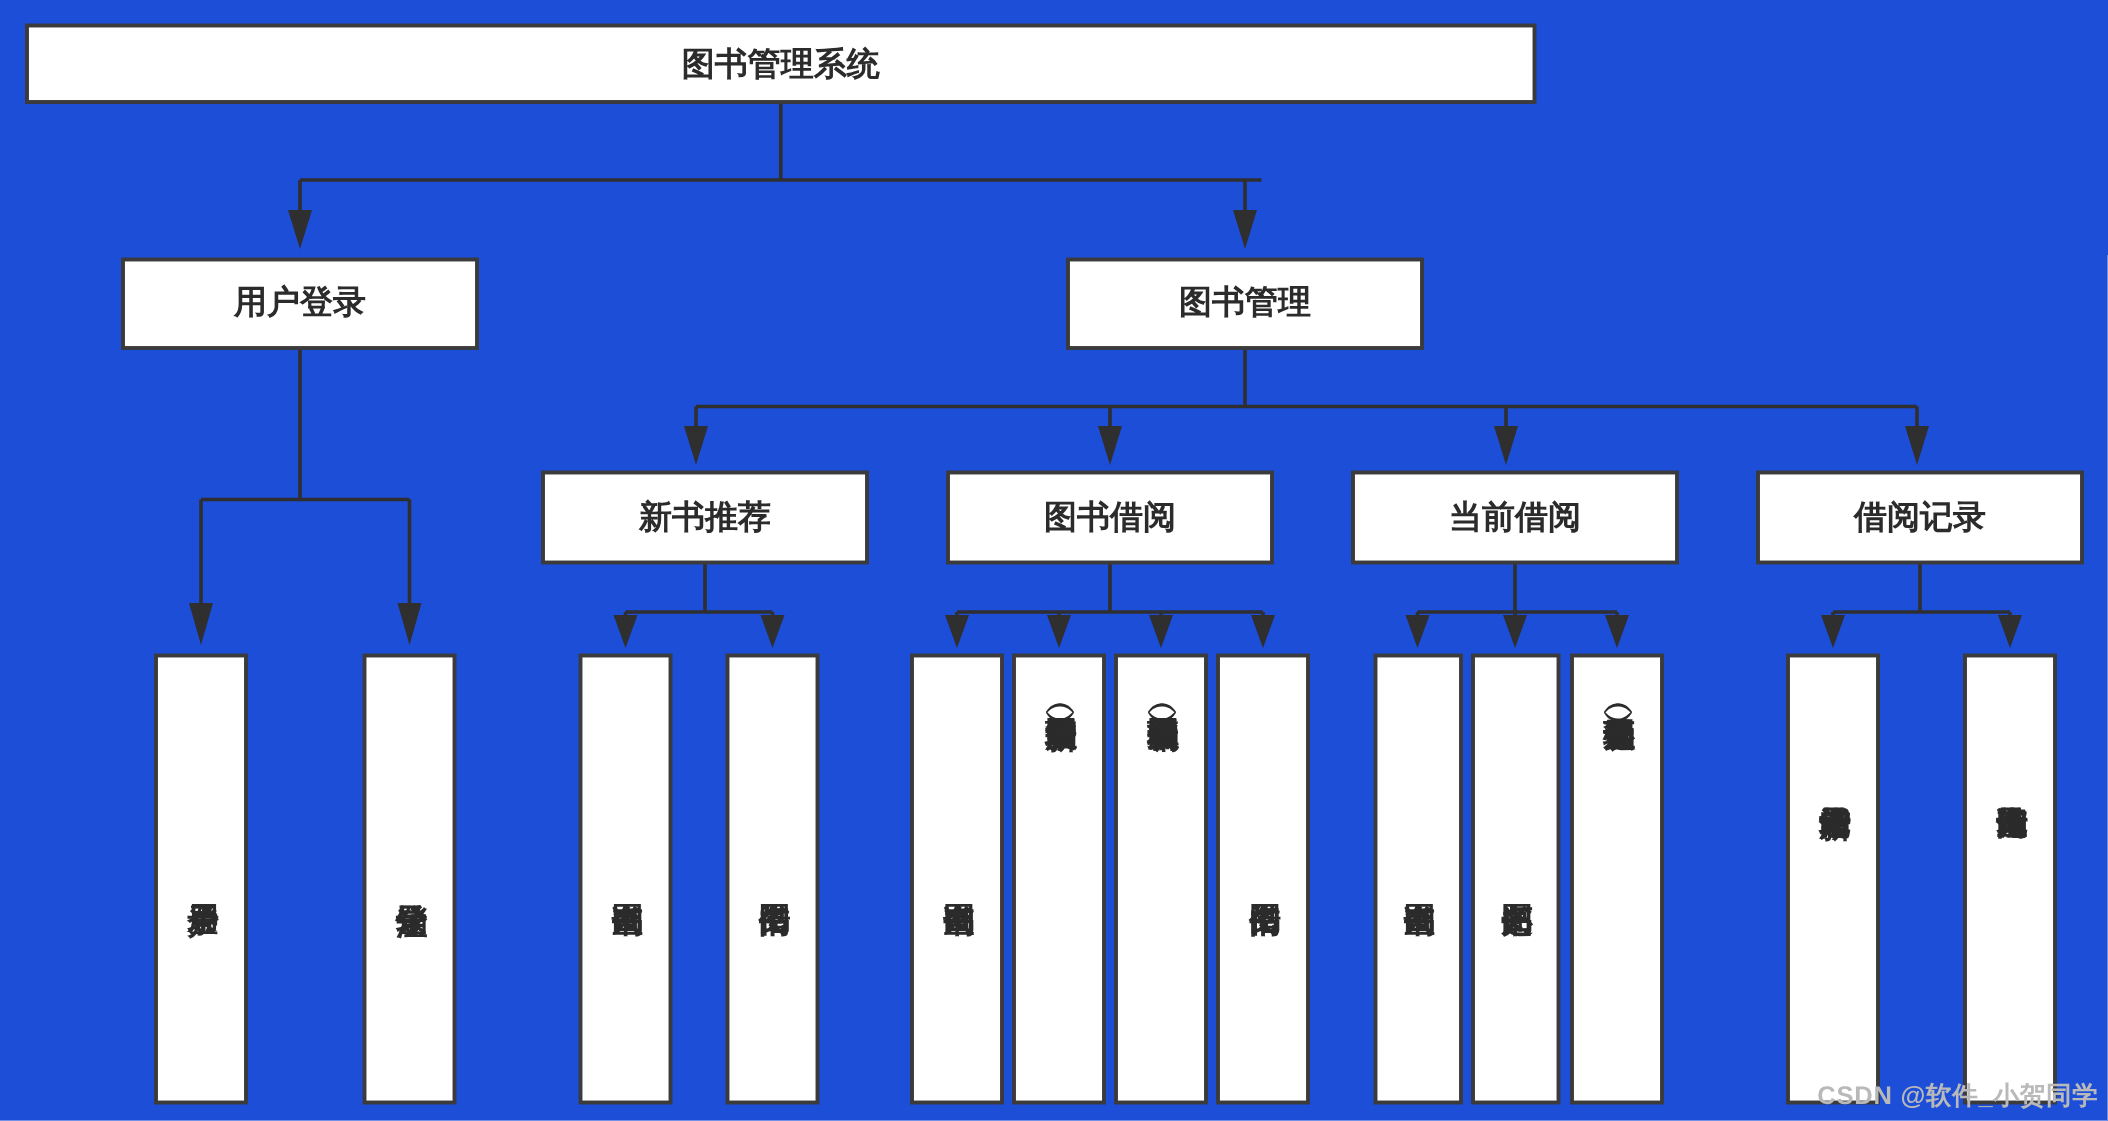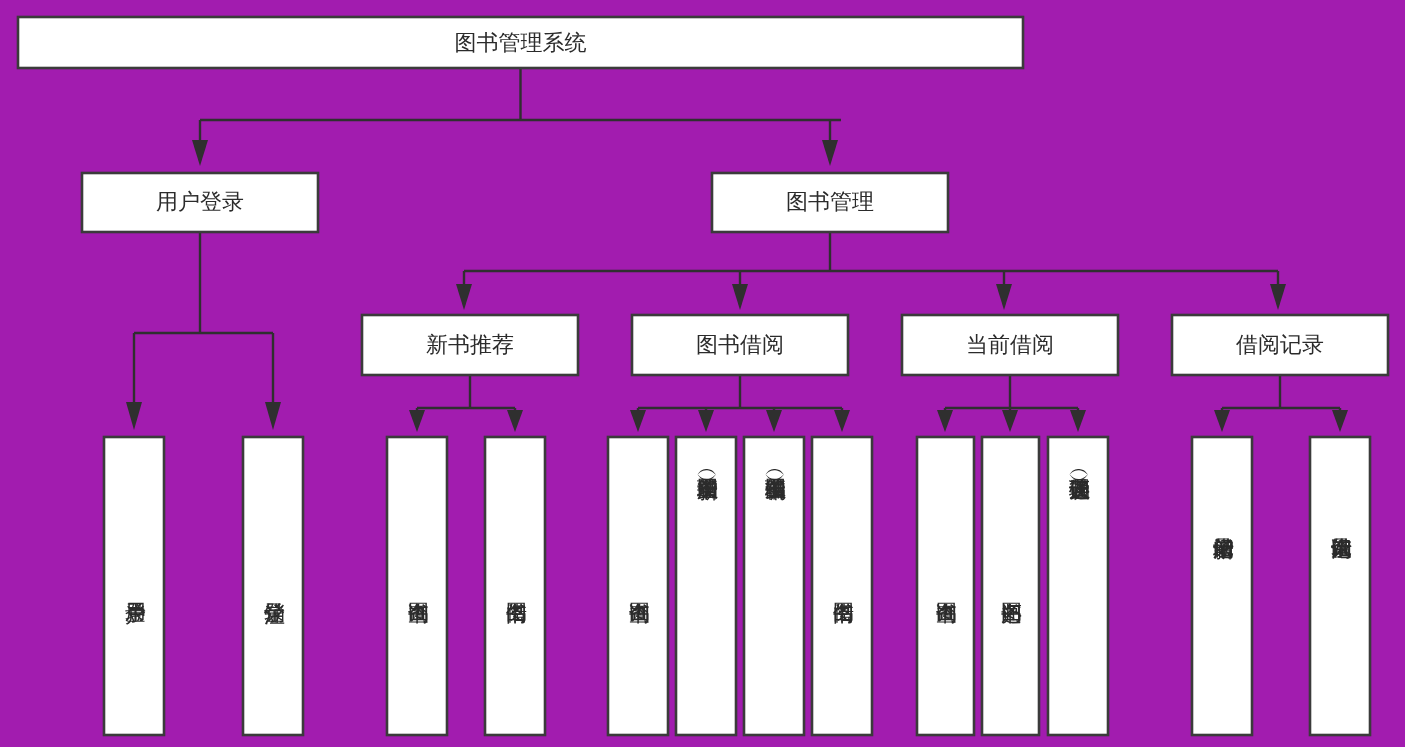--- a/index.html
+++ b/index.html
@@ -1,20 +1,20 @@
 <!DOCTYPE html>
 <html><head>
 <meta charset="utf-8">
 <style>
   html,body{margin:0;padding:0;background:#ffffff;}
   body{
     font-family:"Liberation Sans","DejaVu Sans",sans-serif;
     width:1405px;height:747px;overflow:hidden;
   }
-  #diagram-root{position:relative;width:1405px;height:747px;background:#a21caf;}
+  #diagram-root{position:relative;width:1405px;height:747px;background:#1d4ed8;font-weight:bold;}
   svg#tree-svg{position:absolute;left:0;top:0;width:1405px;height:747px;display:block;}
   .node-box{fill:#ffffff;stroke:#3b3b3b;stroke-width:2.6;}
   .node-label{
     font-family:"Liberation Sans","DejaVu Sans",sans-serif;
     fill:#2b2b2b;
     text-anchor:middle;
     dominant-baseline:middle;
   }
   .label-h{font-size:22px;}
   .label-v{font-size:21px;}
@@ -194,14 +194,15 @@
       <rect class="node-box" x="1192" y="437" width="60" height="298"></rect>
       <text class="node-label label-v" x="1222" y="521" writing-mode="tb">新增借阅记录</text>
     </g>
     <g>
       <rect class="node-box" x="1310" y="437" width="60" height="298"></rect>
       <text class="node-label label-v" x="1340" y="521" writing-mode="tb">查询借阅记录</text>
     </g>
 
   </svg>
 
+  <div class="watermark">CSDN @软件_小贺同学</div>
 
 </div>
 
 </body></html>

